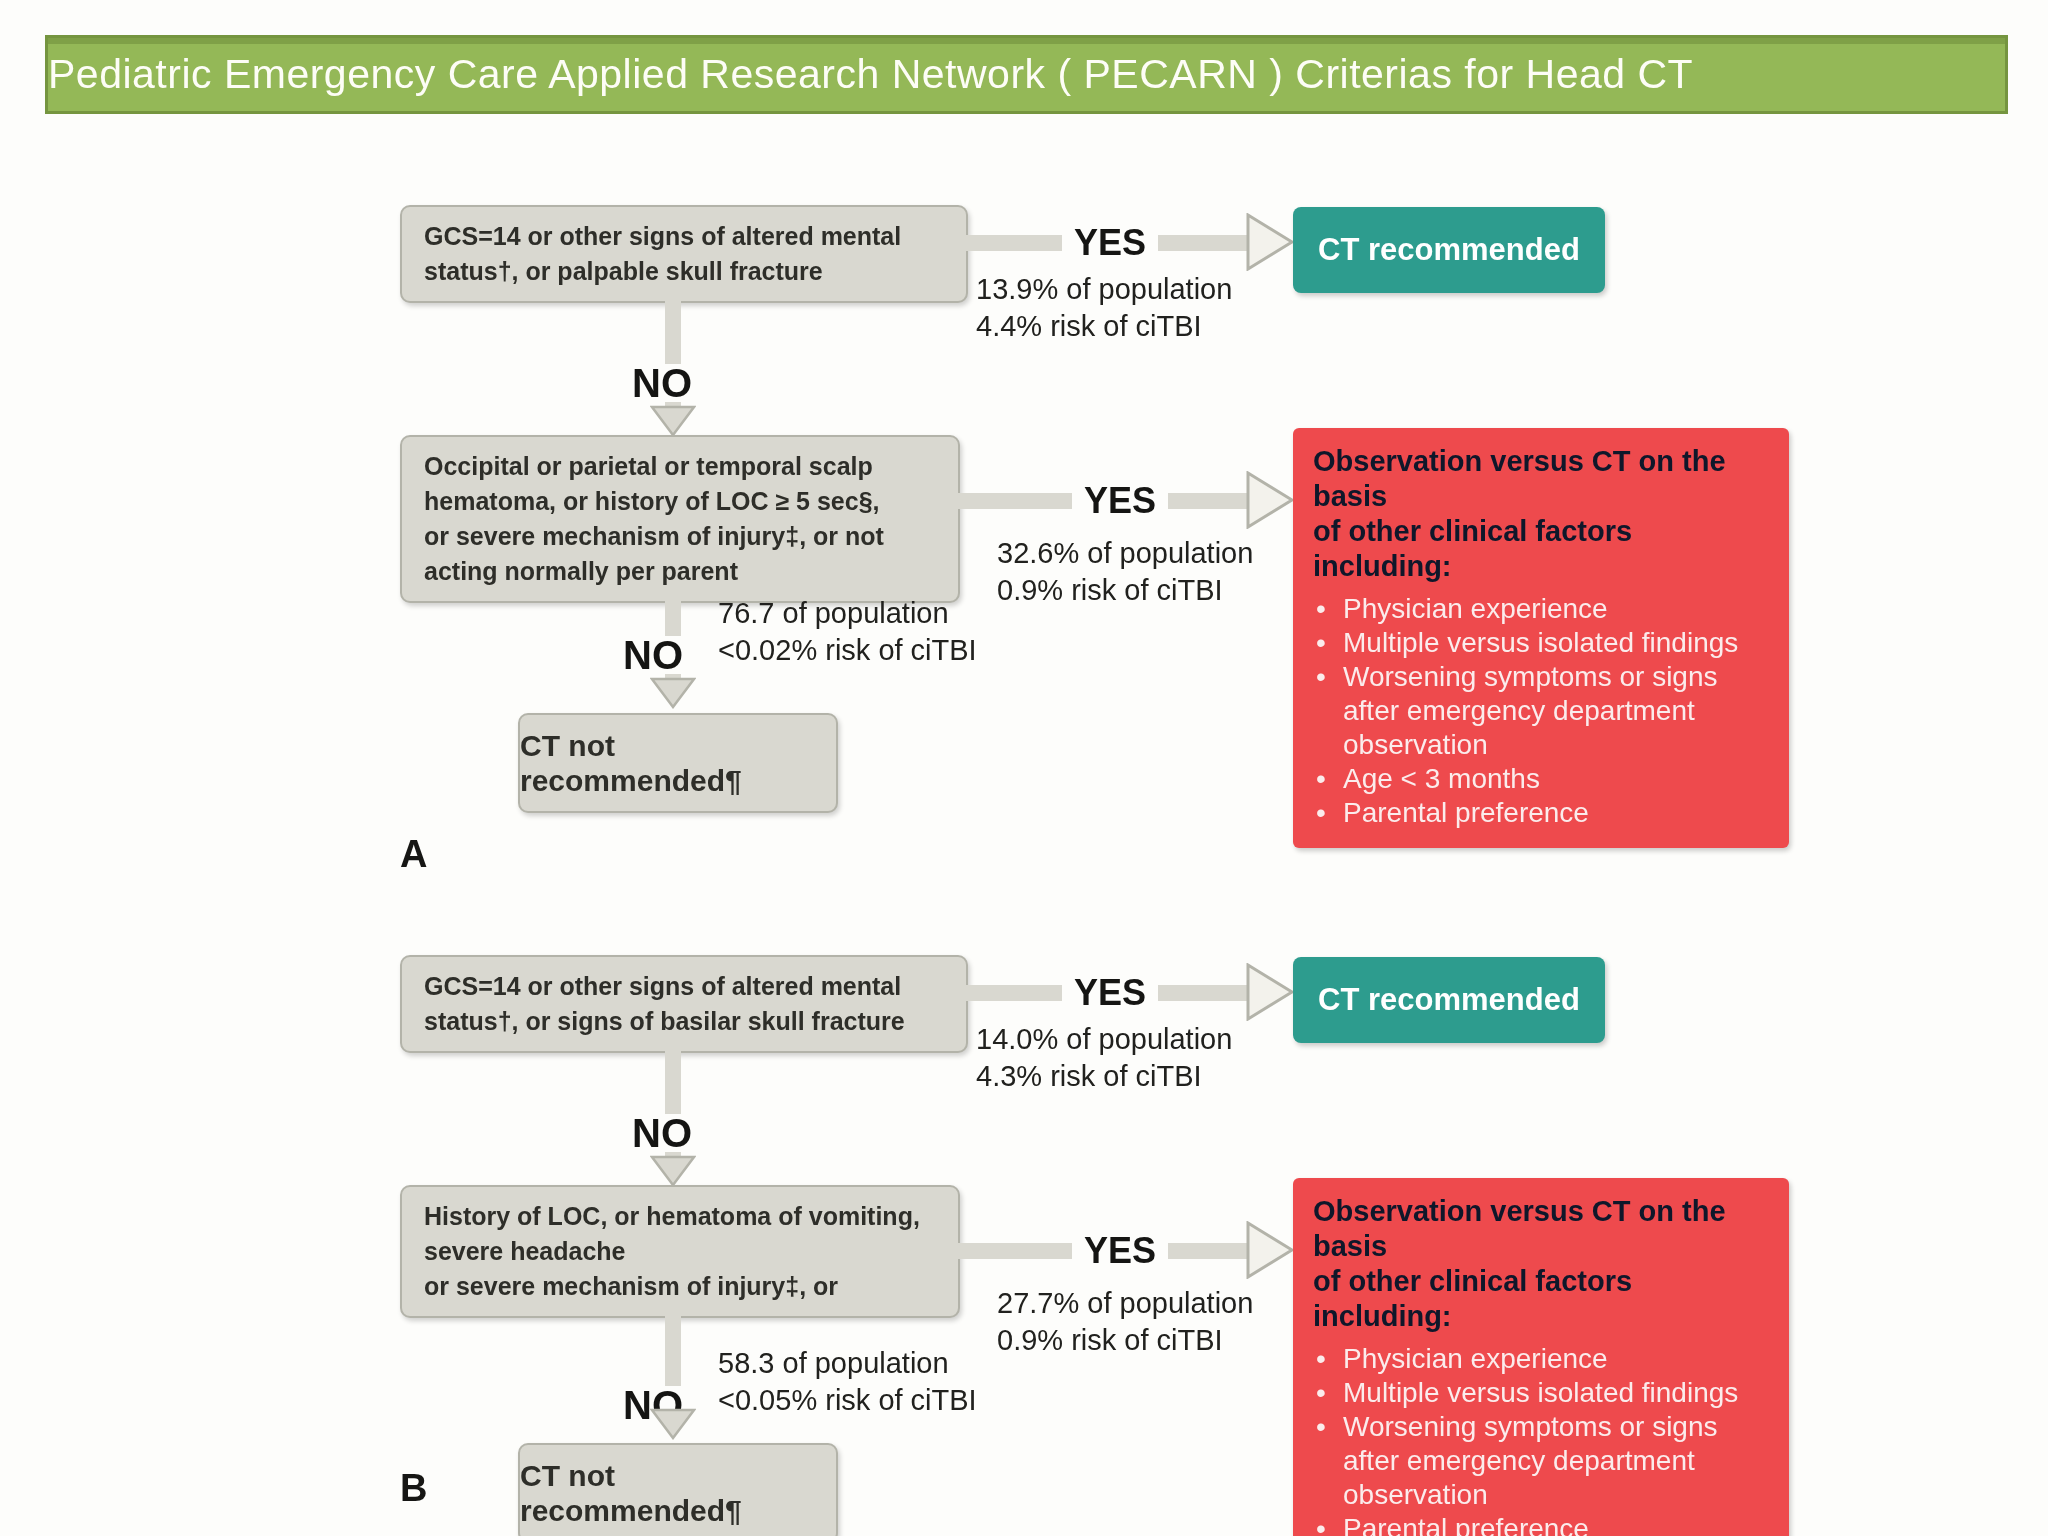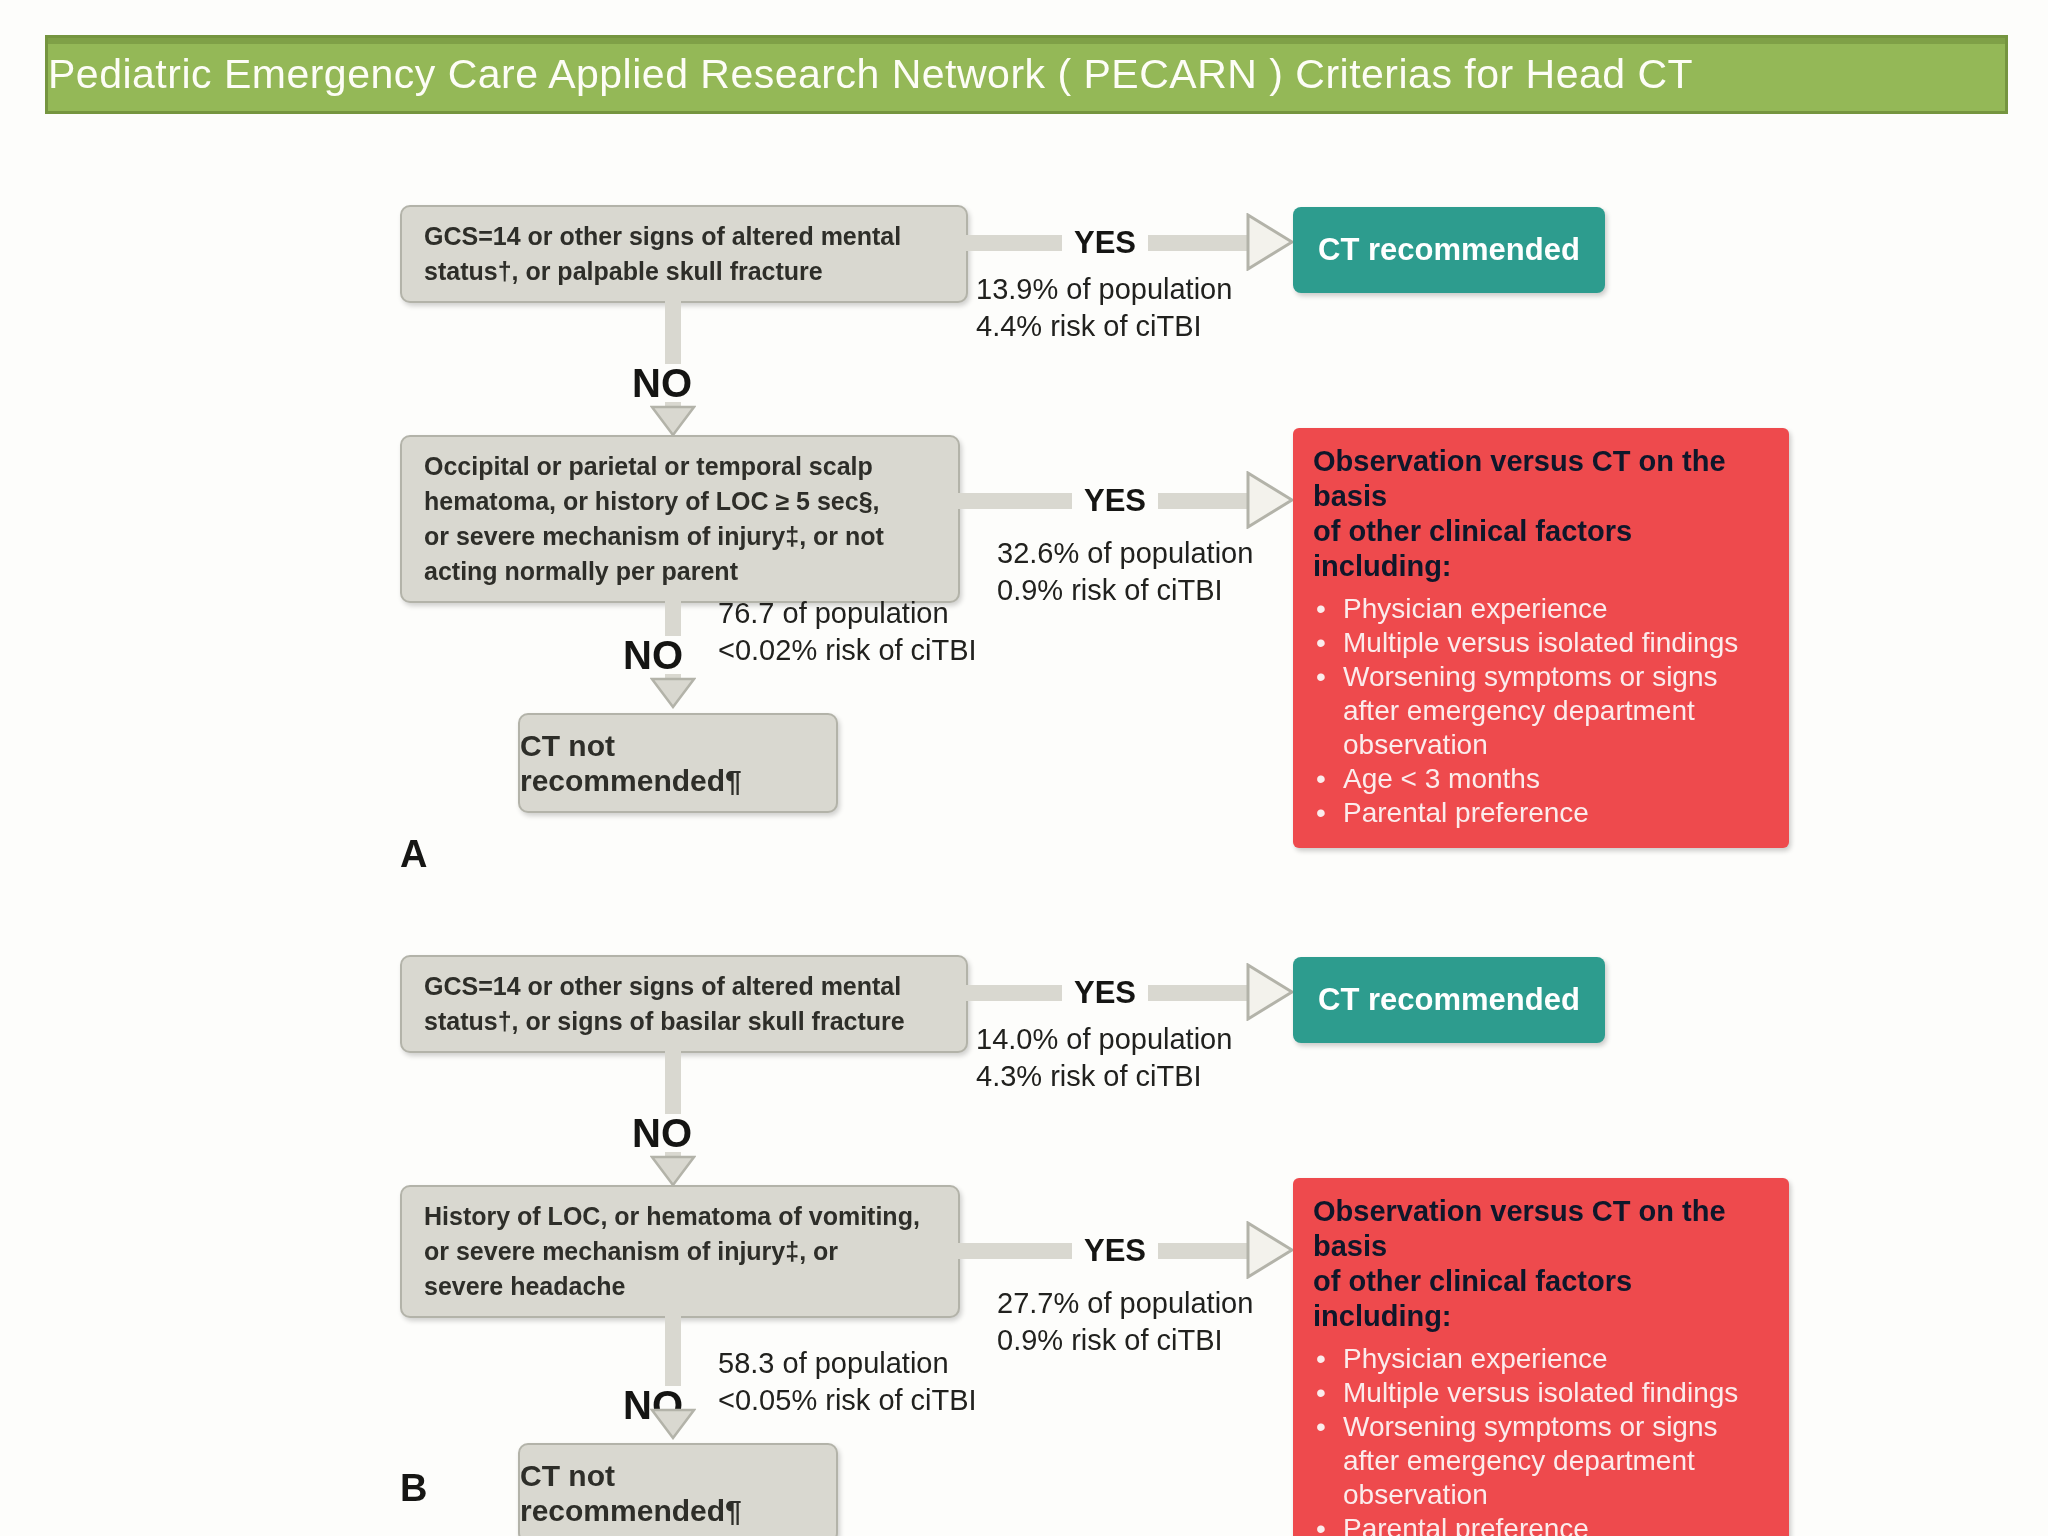--- a/index.html
+++ b/index.html
@@ -55,21 +55,21 @@
 
   .ah { position:absolute; }
   .ah1 { left:846px; top:8px; }
   .ah2 { left:846px; top:266px; }
   .ahd1 { left:250px; top:200px; }
   .a .ahd2 { left:250px; top:472px; }
   .b .ahd2 { left:250px; top:453px; }
 
   
   .yeslabel {
-    position:absolute; font-weight:bold; font-size:31px; color:#151513;
+    position:absolute; font-weight:bold; font-size:36px; color:#151513;
     background:#fdfdfb; padding:0 12px; height:40px; line-height:40px;
   }
   .yes1 { left:662px; top:18px; }
   .yes2 { left:672px; top:276px; }
 
   .nolabel {
     position:absolute; font-weight:bold; font-size:40px; color:#151513;
     background:#fdfdfb; text-align:left; height:38px; line-height:38px;margin-top:23px;
   }
   .no1 { left:232px; top:136px; width:82px; }
@@ -199,22 +199,22 @@
   <div class="teal">CT recommended</div>
 
   <div class="vbar vbar1"></div>
   <div class="nolabel no1">NO</div>
   <svg class="ah ahd1" width="46" height="32">
     <polygon points="2,2 44,2 23,30" fill="#d9d8d0" stroke="#b3b3a9" stroke-width="2.5"></polygon>
   </svg>
 
   <div class="gbox box2">
     <div>History of LOC, or hematoma of vomiting,</div>
+    <div>severe headache</div>
     <div>or severe mechanism of injury‡, or</div>
-    <div>severe headache</div>
   </div>
 
   <div class="hbar hbar2"></div>
   <svg class="ah ah2" width="48" height="58">
     <polygon points="2,2 46,29 2,56" fill="#f3f2ec" stroke="#b3b3a9" stroke-width="3"></polygon>
   </svg>
   <div class="yeslabel yes2">YES</div>
   <div class="note note2">
     <div>27.7% of population</div>
     <div>0.9% risk of ciTBI</div>

